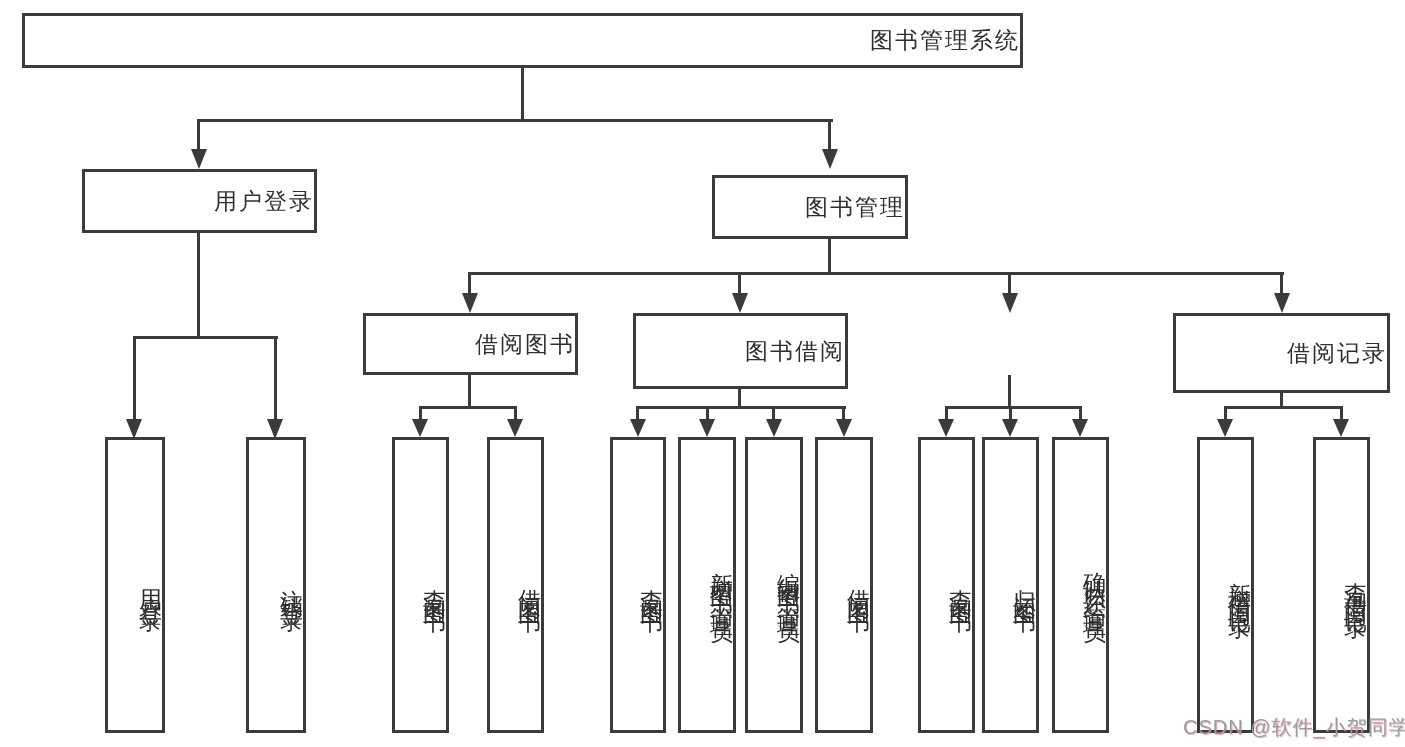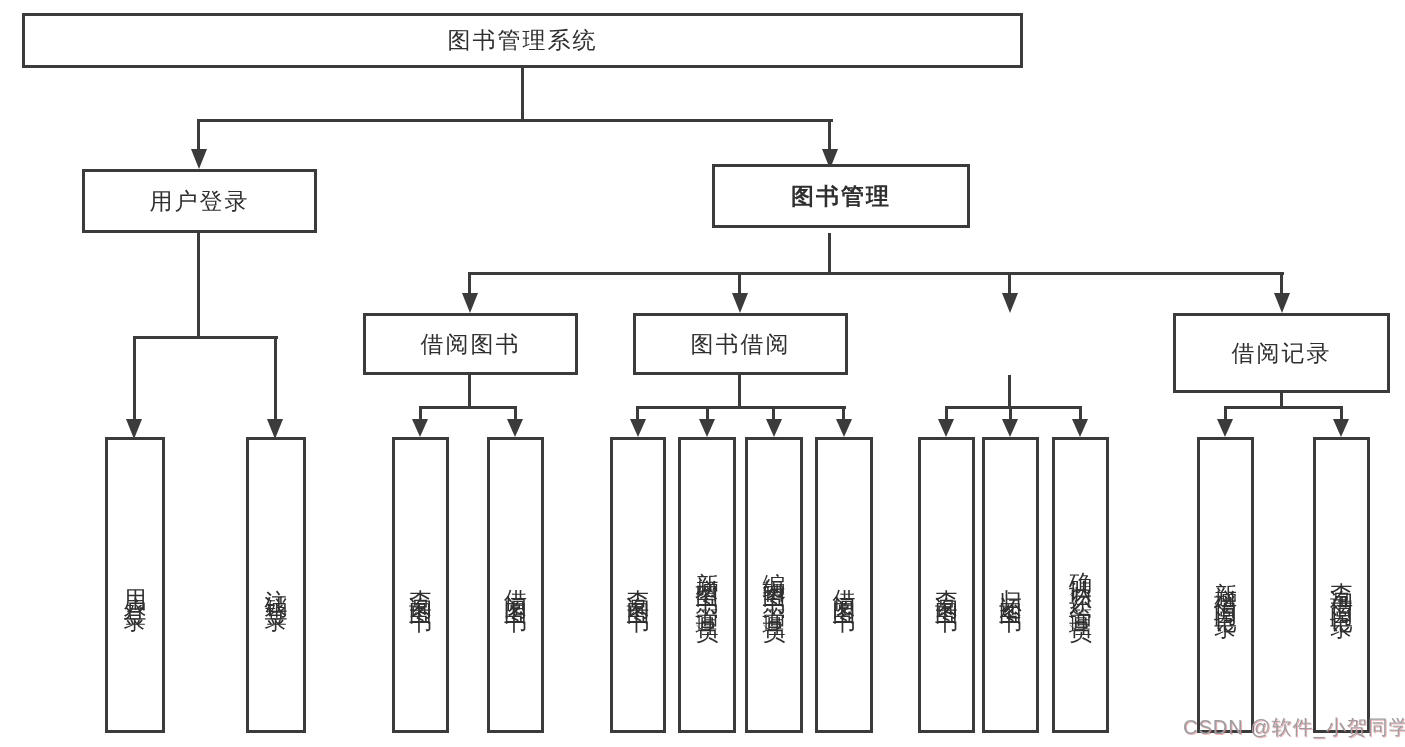--- a/index.html
+++ b/index.html
@@ -5,21 +5,21 @@
   html,body{margin:0;padding:0;background:#ffffff;}
   body{font-family:"Liberation Sans","DejaVu Sans",sans-serif;}
   #canvas{position:relative;width:1405px;height:747px;background:#ffffff;overflow:hidden;}
 
   
   .node{
     position:absolute;
     box-sizing:border-box;
     border:3px solid #3b3b3b;
     background:#ffffff;
-    display:flex;align-items:center;justify-content:center;
+    display:flex;align-items:center;justify-content:flex-end;
     color:#2f2f2f;
   }
   .h-node{font-size:23px;letter-spacing:2px;white-space:nowrap;}
   .leaf{font-size:23px;}
   .leaf span{
     writing-mode:vertical-rl;
     text-orientation:mixed;
     letter-spacing:7px;
     line-height:1;
     color:#2f2f2f;
@@ -31,23 +31,23 @@
     position:absolute;width:0;height:0;
     border-left:8px solid transparent;
     border-right:8px solid transparent;
     border-top:20px solid #3b3b3b;
   }
   .head.sm{border-left-width:8px;border-right-width:8px;border-top-width:18px;}
 
   
   #b-root    {left:22px;  top:13px;  width:1001px;height:55px;}
   #b-login   {left:82px;  top:169px; width:235px; height:64px;}
-  #b-mgmt    {left:712px; top:164px; width:258px; height:64px;font-weight:bold;}
+  #b-mgmt    {left:712px; top:175px; width:196px; height:64px;}
   #b-newbooks{left:363px; top:313px; width:215px; height:62px;}
-  #b-borrow  {left:633px; top:313px; width:215px; height:62px;}
+  #b-borrow  {left:633px; top:313px; width:215px; height:76px;}
   #b-current {left:903px; top:313px; width:215px; height:62px;}
   #b-records {left:1173px;top:313px; width:217px; height:80px;}
 
   .leaf{top:437px;height:296px;}
   #l-userlogin {left:105px; width:60px;}
   #l-logout    {left:246px; width:60px;}
   #l-nbquery   {left:392px; width:57px;}
   #l-nbborrow  {left:487px; width:57px;}
   #l-bbquery   {left:610px; width:56px;}
   #l-bbadd     {left:678px; width:58px;}

